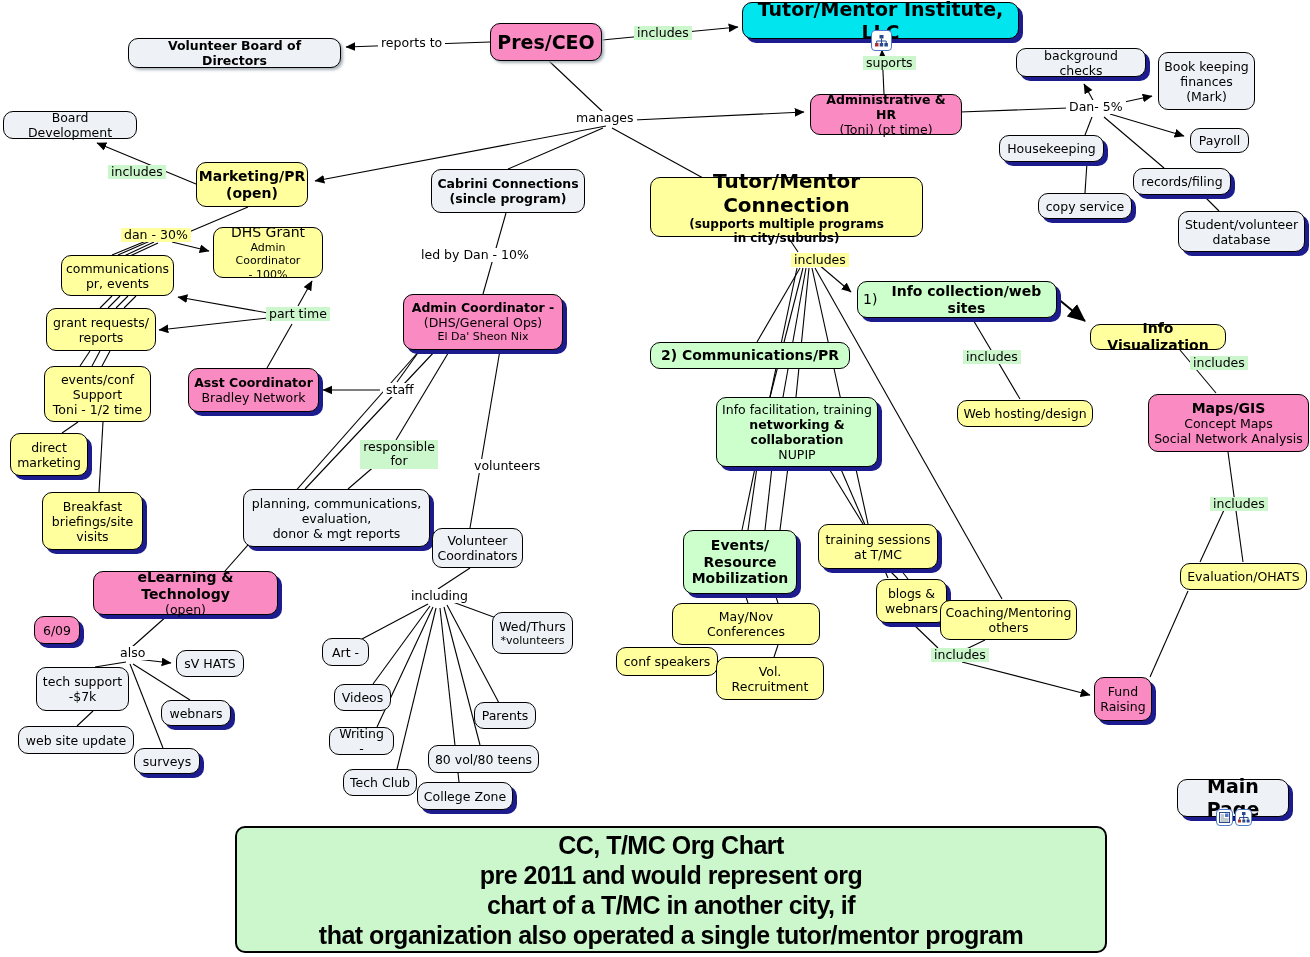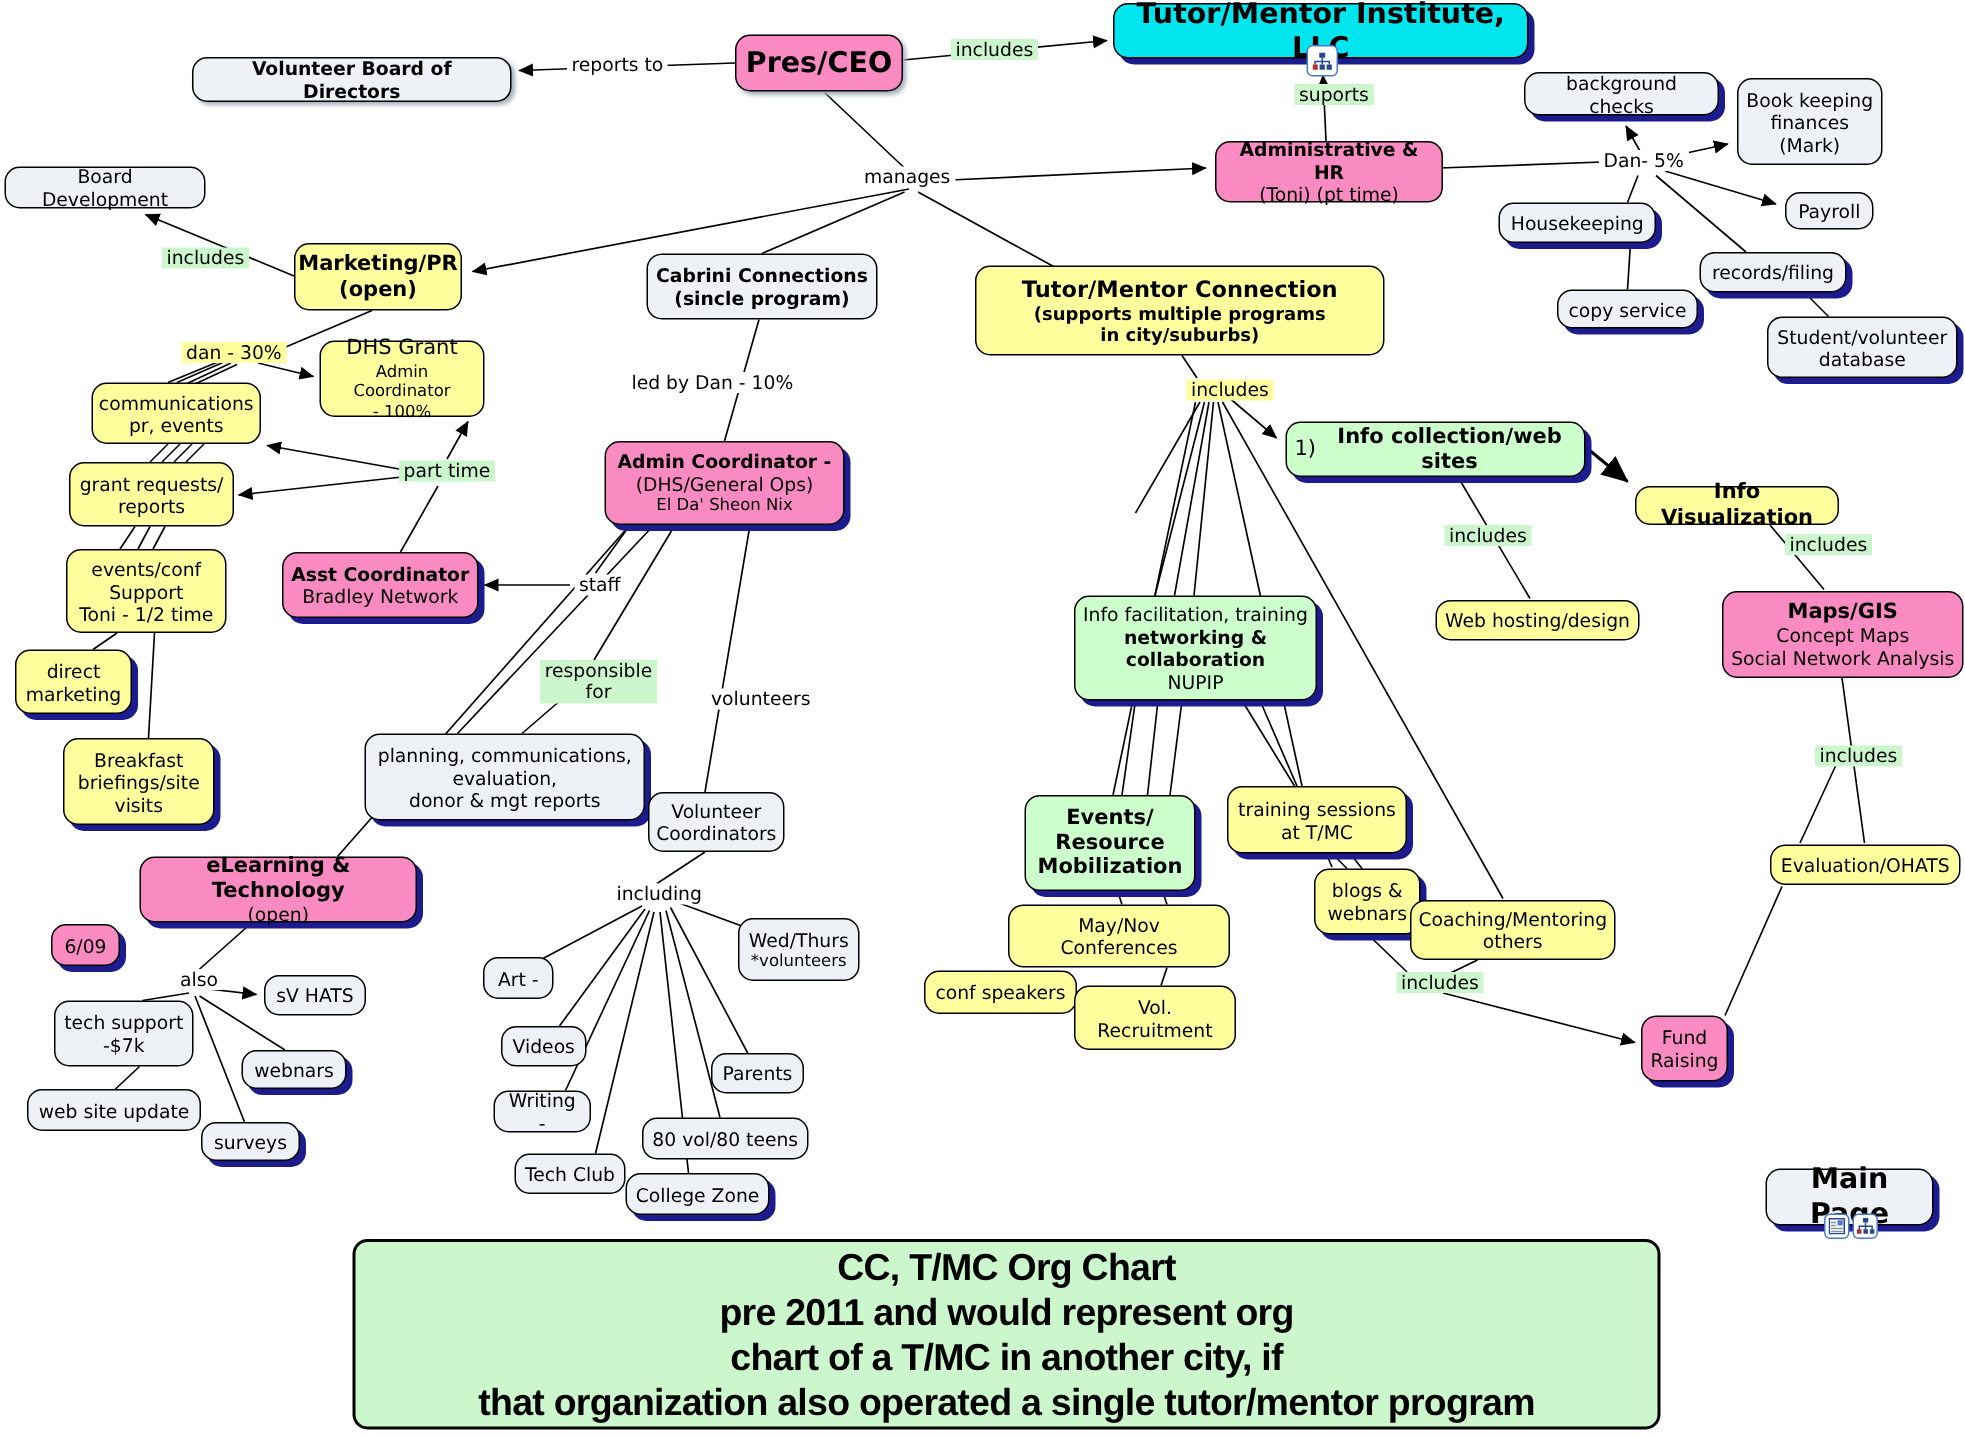--- a/index.html
+++ b/index.html
@@ -13,21 +13,21 @@
         padding:2px 5px;z-index:2;color:#000;}
   .gray{background:#eef2f6;}
   .pink{background:#f98ac2;}
   .cyan{background:#00e5ee;}
   .green{background:#ccffcc;}
   .nshadow{box-shadow:4px 4px 0 #1c1c8f;}
   .gshadow{box-shadow:2px 2px 3px #a8b2ba;}
   .b{font-weight:bold;}
   .sm{font-size:11px;}
   .t19{font-size:19px;font-weight:bold;}
-  .t16{font-size:15px;font-weight:bold;}
+  .t16{font-size:20px;font-weight:bold;}
   .t14{font-size:14px;}
   .t12b{font-size:12px;font-weight:bold;}
   .llabel{position:absolute;z-index:3;font-size:12.5px;line-height:1.15;padding:0 3px;
           background:#fff;text-align:center;color:#000;white-space:nowrap;}
   .lg{background:#ccf7cc;}
   .ly{background:#ffff9e;}
   .iconbox{position:absolute;z-index:4;box-sizing:border-box;background:#fff;
            border:1.5px solid #4d79c9;border-radius:4px;display:flex;align-items:center;
            justify-content:center;}
   #note{position:absolute;left:235px;top:826px;width:872px;height:127px;z-index:2;
@@ -315,20 +315,23 @@
       <span>Info Visualization</span>
     </div>
   <div class="node" style="left:957px;top:400px;width:136px;height:27px;">
       <span>Web hosting/design</span>
     </div>
   <div class="node pink" style="left:1148px;top:394px;width:161px;height:58px;">
     <div class="b t14">Maps/GIS</div>
     <div>Concept Maps</div>
     <div>Social Network Analysis</div>
   </div>
+  <div class="node green b t14" style="left:650px;top:342px;width:200px;height:27px;">
+      <span>2) Communications/PR</span>
+    </div>
   <div class="node green nshadow" style="left:716px;top:397px;width:162px;height:70px;">
     <div>Info facilitation, training</div>
     <div class="b">networking &amp;</div>
     <div class="b">collaboration</div>
     <div>NUPIP</div>
   </div>
   <div class="node green nshadow b t14" style="left:683px;top:530px;width:114px;height:64px;">
     <div>Events/</div>
     <div>Resource</div>
     <div>Mobilization</div>

